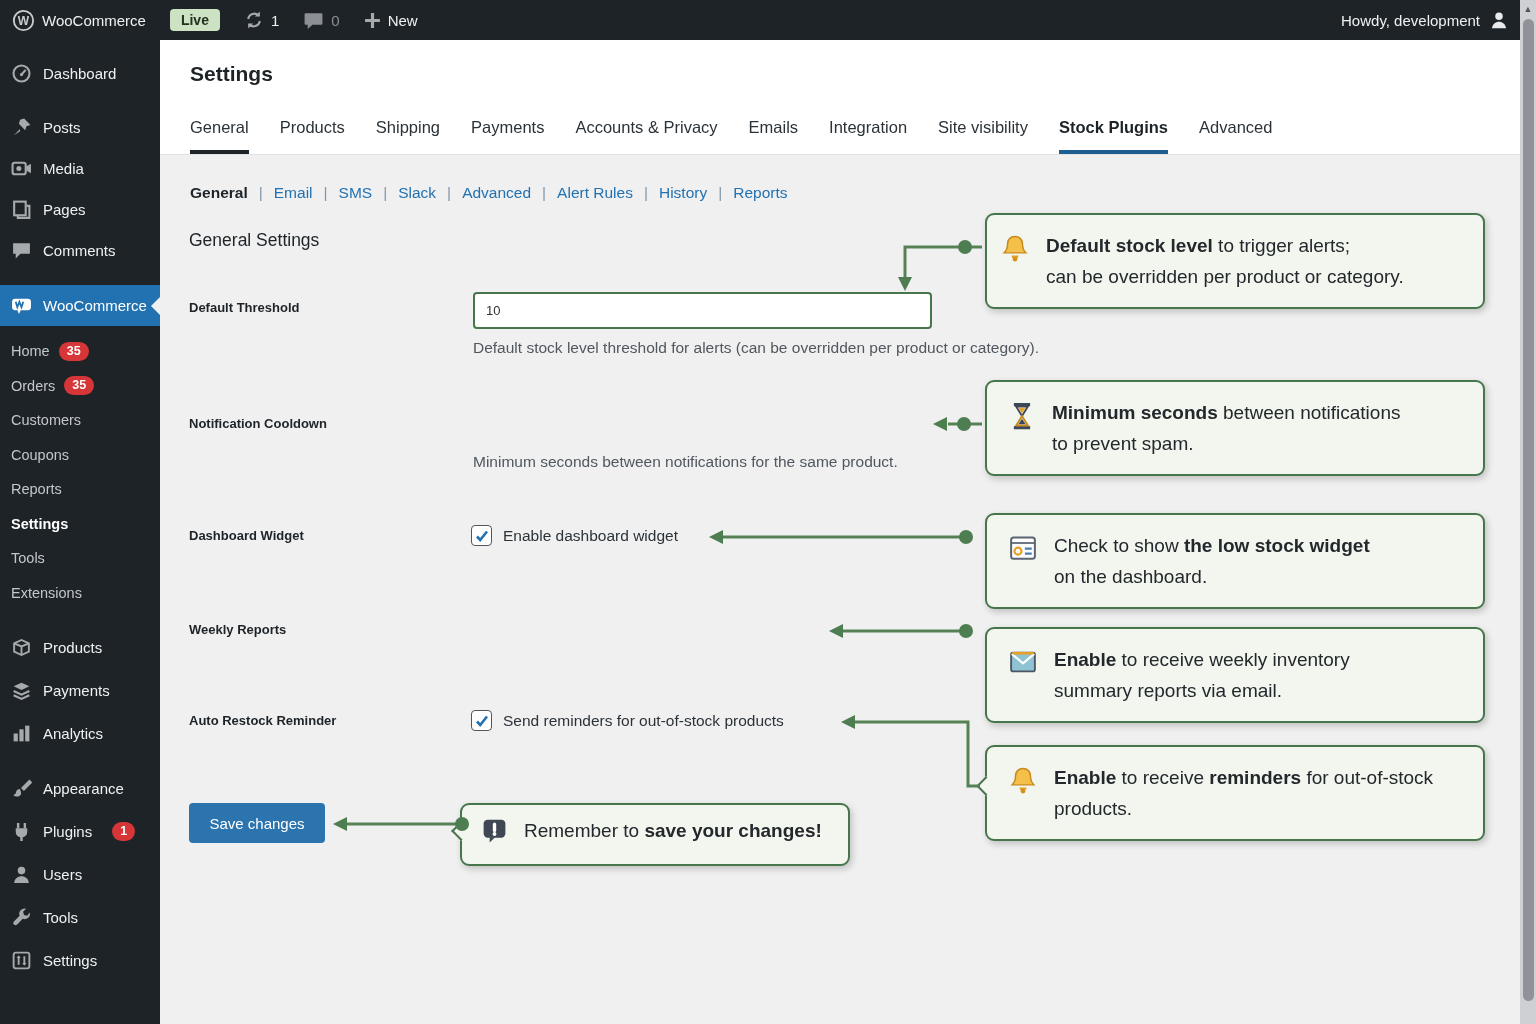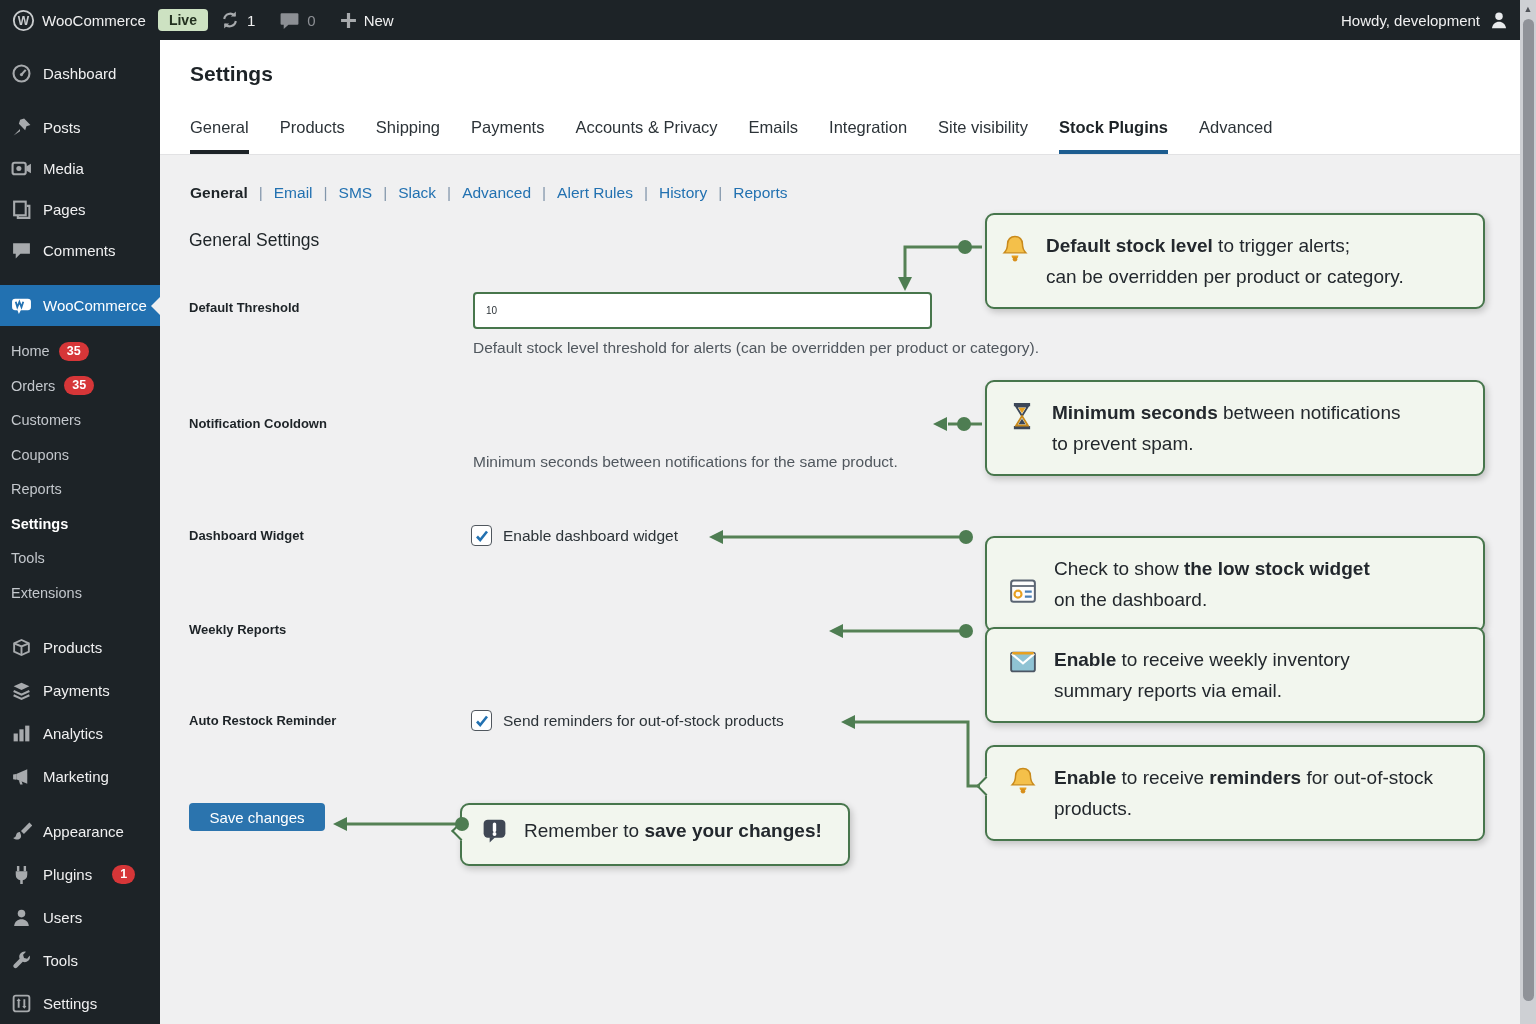--- a/index.html
+++ b/index.html
@@ -8,21 +8,21 @@
   .b { font-weight:700; }
 
   
   #admin-bar { position:absolute; left:0; top:0; width:1536px; height:40px; background:#1d2327;
     display:flex; align-items:center; color:#f0f0f1; font-size:15px; z-index:50; }
   .ab-item { display:flex; align-items:center; gap:7px; padding:0 12px; height:100%; cursor:pointer; }
   .ab-icon { color:#a7aaad; display:flex; align-items:center; }
   .ab-count { color:#f0f0f1; }
   .ab-count.dim { color:#8c8f94; }
   .live-badge { background:#cde2c2; color:#22301f; font-size:14px; font-weight:600;
-    padding:3px 11px; border-radius:4px; margin:0 0; }
+    padding:3px 11px; border-radius:4px; margin:0 12px; }
   .ab-right { margin-left:auto; display:flex; align-items:center; gap:8px; padding-right:26px; }
 
   
   #sidebar { position:absolute; left:0; top:40px; width:160px; height:984px; background:#1d2327;
     color:#e2e4e7; font-size:15px; padding-top:13px; z-index:10; }
   .menu-item { position:relative; height:41px; display:flex; align-items:center; gap:11px;
     padding:0 10px 0 11px; cursor:pointer; color:#f0f0f1; }
   .menu-item .mi-icon { width:21px; height:21px; color:#a7aaad; flex:0 0 21px; display:flex; align-items:center; }
   .menu-item.active { background:#2271b1; color:#fff; font-weight:400; }
   .menu-item.active .mi-icon { color:#fff; }
@@ -50,31 +50,31 @@
   #subnav { position:absolute; left:30px; top:144px; display:flex; align-items:center; gap:11px;
     font-size:15.5px; }
   .subnav-link { color:#2271b1; cursor:pointer; }
   .subnav-link.current { color:#1d2327; font-weight:700; }
   .subnav-sep { color:#8296ab; }
 
   #section-title { position:absolute; left:29px; top:190px; font-size:17.5px; font-weight:400; color:#1d2327; }
 
   .field-label { position:absolute; left:29px; font-size:13px; font-weight:700; color:#1d2327; }
   .text-input { position:absolute; left:313px; width:459px; height:37px; border:1px solid #8c8f94;
-    border-radius:4px; background:#fff; font-family:"Liberation Sans",sans-serif; font-size:10px;
+    border-radius:4px; background:#fff; font-family:"Liberation Sans",sans-serif; font-size:13px;
     color:#2c3338; padding:0 11px; }
   .text-input.highlight { border:2px solid #47764c; }
   .field-desc { position:absolute; left:313px; font-size:15.5px; color:#50575e; }
 
   .check-row { position:absolute; left:311px; display:flex; align-items:center; gap:11px; }
   .checkbox { width:21px; height:21px; background:#fff; border:1.5px solid #50575e; border-radius:4px;
     display:flex; align-items:center; justify-content:center; cursor:pointer; }
   .check-label { font-size:15.5px; color:#2c3338; }
 
-  #save-btn { position:absolute; left:29px; top:763px; width:136px; height:28px; background:#2b74ae;
+  #save-btn { position:absolute; left:29px; top:763px; width:136px; height:40px; background:#2b74ae;
     color:#fff; border:none; border-radius:4px; font-family:"Liberation Sans",sans-serif;
     font-size:15px; cursor:pointer; }
 
   
   .callout { position:absolute; left:825px; width:500px; background:#f2f6ee; border:2px solid #47764c;
     border-radius:9px; box-shadow:2px 3px 7px rgba(0,0,0,0.20); padding:15px 20px;
     display:flex; gap:15px; align-items:flex-start; font-size:19px; color:#23282d; line-height:31px; }
   .callout .co-icon { flex:0 0 auto; margin-top:3px; }
   .notch { position:absolute; left:-8px; width:14px; height:14px; background:#f2f6ee;
     border-left:2px solid #47764c; border-bottom:2px solid #47764c; transform:rotate(45deg); }
@@ -249,30 +249,20 @@
   </div>
   <div class="menu-item li-h">
     <span class="mi-icon">
       <svg width="21" height="21" viewBox="0 0 20 20">
           <rect x="2.5" y="10" width="4" height="7.5" fill="currentColor"></rect>
           <rect x="8" y="6" width="4" height="11.5" fill="currentColor"></rect>
           <rect x="13.5" y="2.5" width="4" height="15" fill="currentColor"></rect>
         </svg>
     </span>
     <span>Analytics</span>
-  </div>
-  <div class="menu-item li-h">
-    <span class="mi-icon">
-      <svg width="21" height="21" viewBox="0 0 20 20">
-          <path d="M2 8v4.5l3 .5V7.5z" fill="currentColor"></path>
-          <path d="M5 7.5L15.5 3v14L5 12.5z" fill="currentColor"></path>
-          <path d="M7.5 13.5l1.2 4h2.4l-1.2-3.6z" fill="currentColor"></path>
-        </svg>
-    </span>
-    <span>Marketing</span>
   </div>
   <div class="sep4"></div>
   <div class="menu-item li-h">
     <span class="mi-icon">
       <svg width="21" height="21" viewBox="0 0 20 20">
           <path d="M17.5 1.5l-8 8 2.8 2.8 8-8z" fill="currentColor"></path>
           <path d="M8.5 10.5c-2 0-3.2 1-3.7 3-.3 1.4-1.1 2.1-2.7 2.6 1.6 1.6 4.2 2.1 5.8 1.1 1.6-1 2.1-2.7 1.5-4.2z" fill="currentColor"></path>
         </svg>
     </span>
     <span>Appearance</span>
@@ -401,21 +391,21 @@
           <path d="M5.5 2.8h13M5.5 21.2h13" stroke="#3c4758" stroke-width="2.6"></path>
           <path d="M7.3 4.4h9.4L12 12 7.3 4.4z" fill="none" stroke="#3c4758" stroke-width="1.5"></path>
           <path d="M7.3 19.6h9.4L12 12l-4.7 7.6z" fill="none" stroke="#c98a1b" stroke-width="1.5"></path>
           <path d="M9.2 5.4h5.6L12 9.8z" fill="#e8a020"></path>
           <path d="M12 14.2l2.9 4.4H9.1z" fill="#3c4758"></path>
         </svg>
     </span>
     <div><span class="b">Minimum seconds</span><span> between notifications</span><br><span>to prevent spam.</span></div>
   </div>
 
-  <div class="callout" style="top:496px;align-items:flex-end;">
+  <div class="callout" style="top:473px;">
     <span class="co-icon">
       <svg width="32" height="30" viewBox="0 0 24 24">
           <rect x="2.5" y="3.5" width="19" height="17" rx="2" fill="#fdfdfd" stroke="#5a6472" stroke-width="1.6"></rect>
           <path d="M2.5 8h19" stroke="#5a6472" stroke-width="1.4"></path>
           <circle cx="8" cy="14.5" r="2.8" fill="none" stroke="#e8a020" stroke-width="1.7"></circle>
           <path d="M13.5 12.5h5.5M13.5 16.5h5.5" stroke="#4a7fb5" stroke-width="1.7"></path>
         </svg>
     </span>
     <div><span>Check to show </span><span class="b">the low stock widget</span><br><span>on the dashboard.</span></div>
   </div>

